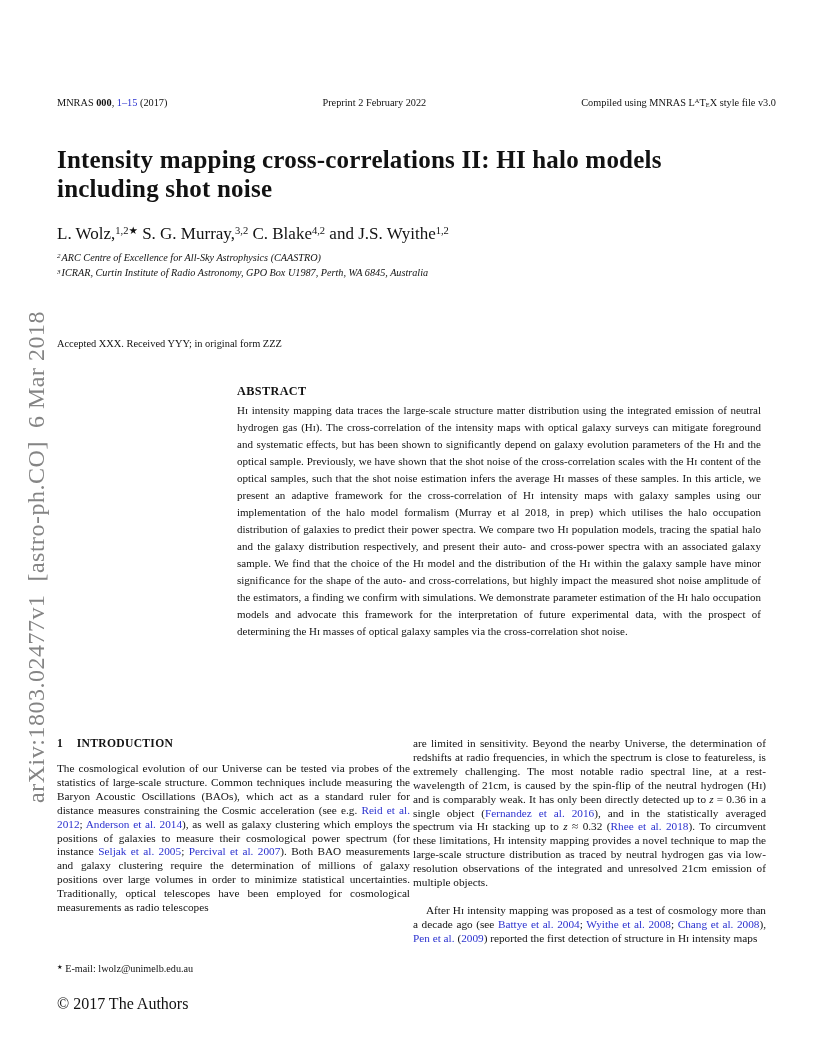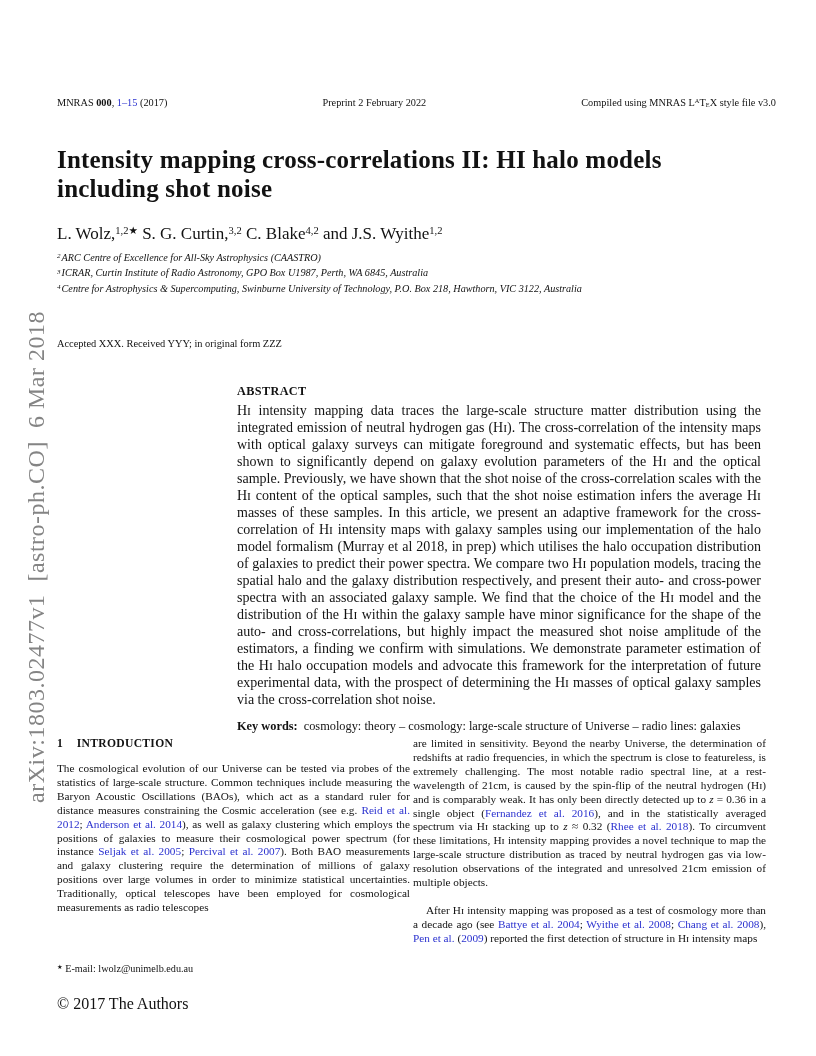--- a/index.html
+++ b/index.html
@@ -21,21 +21,21 @@
   }
   .title { position:absolute; left:57px; top:146px; width:710px; margin:0;
     font-size:25px; line-height:28.5px; font-weight:bold; letter-spacing:0.2px; }
   .authors { position:absolute; left:57px; top:224px; font-size:17px; }
   .affils { position:absolute; left:57px; top:251px; font-size:10.2px;
     line-height:13.4px; font-style:italic; }
   .affil-num { font-size:70%; position:relative; top:-0.4em; margin-right:1px; }
   .dates { position:absolute; left:57px; top:338px; font-size:10.4px; }
   .abstract { position:absolute; left:237px; top:384px; width:540px; }
   .abs-head { font-weight:bold; font-size:12.2px; letter-spacing:0.4px; }
-  .abs-body { margin:3px 16px 0 0; font-size:14px; line-height:17px; text-align:justify; }
+  .abs-body { margin:3px 16px 0 0; font-size:11px; line-height:17px; text-align:justify; }
   .keywords { margin:10px 0 0 0; font-size:12.35px; line-height:17px; text-align:justify; }
   .kw-label { font-weight:bold; margin-right:6px; }
   .columns { position:absolute; left:57px; top:737px; width:719px; display:flex; gap:3px; }
   .col { width:353px; }
   .sec-head { font-size:11.6px; font-weight:bold; margin-bottom:12px; }
   .sec-title { margin-left:14px; letter-spacing:0.3px; }
   .body-p { margin:0; font-size:11.25px; line-height:13.9px; text-align:justify; hyphens:auto; }
   .indent { text-indent:13px; margin-top:14px; }
   .footnote { position:absolute; left:57px; top:963px; font-size:10.2px; }
   .copyright { position:absolute; left:57px; top:995px; font-size:16px; }
@@ -54,36 +54,32 @@
     <div><span>MNRAS </span><span class="b">000</span><span>, </span><span class="cite">1–15</span><span> (2017)</span></div>
     <div>Preprint 2 February 2022</div>
     <div><span>Compiled using MNRAS L</span><span class="sup">A</span><span>T</span><span class="sub">E</span><span>X style file v3.0</span></div>
   </div>
 
   <div class="watermark">arXiv:1803.02477v1  [astro-ph.CO]  6 Mar 2018</div>
 
   <h1 class="title"><span>Intensity mapping cross-correlations II: HI halo models</span><br>
     <span>including shot noise</span></h1>
 
-  <div class="authors"><span>L. Wolz,</span><span class="sup">1,2★</span><span> S. G. Curtin,</span><span class="sup">3,2</span><span> C. Blake</span><span class="sup">4,2</span><span> and J.S. Wyithe</span><span class="sup">1,2</span></div>
+  <div class="authors"><span>L. Wolz,</span><span class="sup">1,2★</span><span> S. G. Murray,</span><span class="sup">3,2</span><span> C. Blake</span><span class="sup">4,2</span><span> and J.S. Wyithe</span><span class="sup">1,2</span></div>
 
   <div class="affils">
     <div><span class="affil-num">2</span><span>ARC Centre of Excellence for All-Sky Astrophysics (CAASTRO)</span></div>
     <div><span class="affil-num">3</span><span>ICRAR, Curtin Institute of Radio Astronomy, GPO Box U1987, Perth, WA 6845, Australia</span></div>
-    <div><span class="affil-num">4</span><span>Centre for Astrophysics &amp; Supercomputing, Swinburne University of Technology, P.O. Box 218, Hawthorn, VIC 3122, Australia</span></div>
   </div>
 
   <div class="dates">Accepted XXX. Received YYY; in original form ZZZ</div>
 
   <div class="abstract">
     <div class="abs-head">ABSTRACT</div>
     <p class="abs-body">Hɪ intensity mapping data traces the large-scale structure matter distribution using the integrated emission of neutral hydrogen gas (Hɪ). The cross-correlation of the intensity maps with optical galaxy surveys can mitigate foreground and systematic effects, but has been shown to significantly depend on galaxy evolution parameters of the Hɪ and the optical sample. Previously, we have shown that the shot noise of the cross-correlation scales with the Hɪ content of the optical samples, such that the shot noise estimation infers the average Hɪ masses of these samples. In this article, we present an adaptive framework for the cross-correlation of Hɪ intensity maps with galaxy samples using our implementation of the halo model formalism (Murray et al 2018, in prep) which utilises the halo occupation distribution of galaxies to predict their power spectra. We compare two Hɪ population models, tracing the spatial halo and the galaxy distribution respectively, and present their auto- and cross-power spectra with an associated galaxy sample. We find that the choice of the Hɪ model and the distribution of the Hɪ within the galaxy sample have minor significance for the shape of the auto- and cross-correlations, but highly impact the measured shot noise amplitude of the estimators, a finding we confirm with simulations. We demonstrate parameter estimation of the Hɪ halo occupation models and advocate this framework for the interpretation of future experimental data, with the prospect of determining the Hɪ masses of optical galaxy samples via the cross-correlation shot noise.</p>
-    <p class="keywords">
-      <span class="kw-label">Key words:</span><span>cosmology: theory – cosmology: large-scale structure of Universe – radio lines: galaxies</span>
-    </p>
   </div>
 
   <div class="columns">
     <div class="col">
       <div class="sec-head">
         <span>1</span><span class="sec-title">INTRODUCTION</span>
       </div>
       <p class="body-p"><span>The cosmological evolution of our Universe can be tested via probes of the statistics of large-scale structure. Common techniques include measuring the Baryon Acoustic Oscillations (BAOs), which act as a standard ruler for distance measures constraining the Cosmic acceleration (see e.g. </span><span class="cite">Reid et al. 2012</span><span>; </span><span class="cite">Anderson et al. 2014</span><span>), as well as galaxy clustering which employs the positions of galaxies to measure their cosmological power spectrum (for instance </span><span class="cite">Seljak et al. 2005</span><span>; </span><span class="cite">Percival et al. 2007</span><span>). Both BAO measurements and galaxy clustering require the determination of millions of galaxy positions over large volumes in order to minimize statistical uncertainties. Traditionally, optical telescopes have been employed for cosmological measurements as radio telescopes</span></p>
     </div>
     <div class="col">

